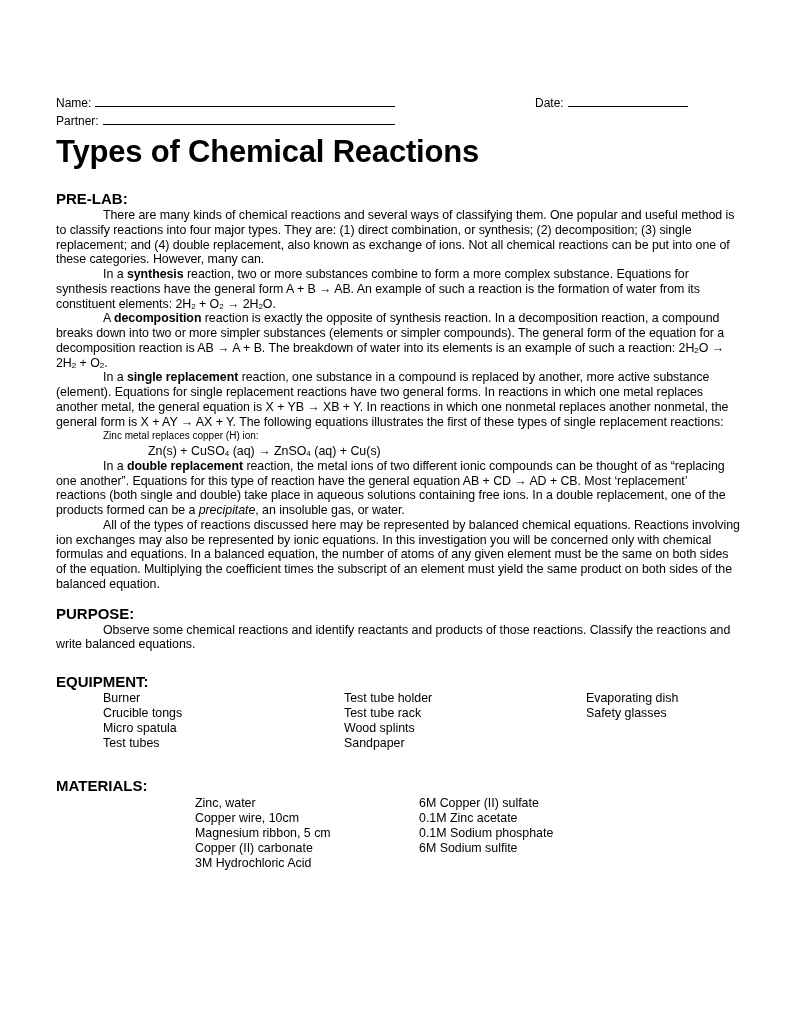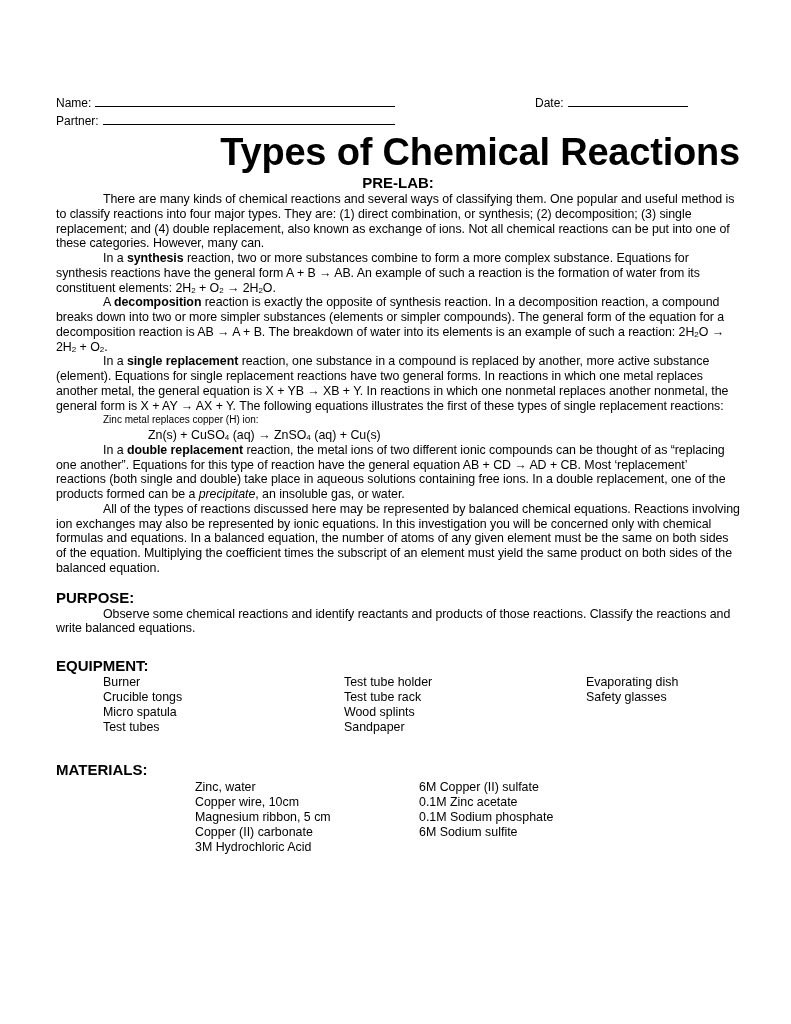--- a/index.html
+++ b/index.html
@@ -9,25 +9,25 @@
     }
     .page { position: absolute; left: 56px; top: 92px; width: 684px; }
     .hdr-row { position: relative; height: 18px; font-size: 12px; line-height: 18px; }
     .hdr-row .lbl { display: inline-block; }
     .blank { display: inline-block; border-bottom: 1px solid #000; height: 14px; vertical-align: baseline; }
     .name-blank { width: 300px; margin-left: 4px; }
     .partner-blank { width: 292px; margin-left: 4px; }
     .date-wrap { position: absolute; left: 479px; top: 0; }
     .date-blank { width: 120px; margin-left: 4px; }
     h1.title {
-      margin: 2px 0 0 0; text-align: right; font-size: 38px; font-weight: bold;
+      margin: 2px 0 0 0; text-align: left; font-size: 31px; font-weight: bold;
       line-height: 44px; letter-spacing: -0.2px; padding-left: 0px;
     }
     .section-h { font-weight: bold; font-size: 15px; line-height: 18px; margin: 0; }
-    .prelab-h { margin-top: 0; text-align: center; }
+    .prelab-h { margin-top: 16px; }
     .para { font-size: 12.4px; line-height: 14.75px; margin: 0; text-indent: 47px; letter-spacing: -0.05px; }
     .eq-line1 { font-size: 10px; line-height: 14.75px; margin: 0 0 0 47px; }
     .eq-line2 { font-size: 12.4px; line-height: 14.75px; margin: 0 0 0 92px; }
     sub { font-size: 8px; vertical-align: -1px; line-height: 0; }
     .purpose-h { margin-top: 13px; }
     .equip-h { margin-top: 21px; }
     .mat-h { margin-top: 26px; }
     .equip-grid { position: relative; height: 60px; font-size: 12.4px; line-height: 15px; }
     .equip-col { position: absolute; top: 0; }
     .mat-grid { position: relative; height: 75px; font-size: 12.4px; line-height: 15px; margin-top: 1px; }

